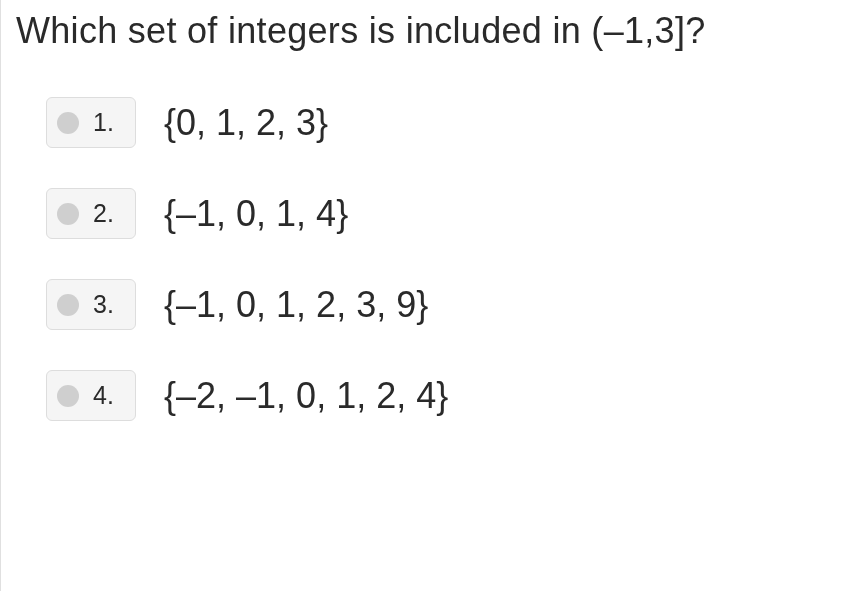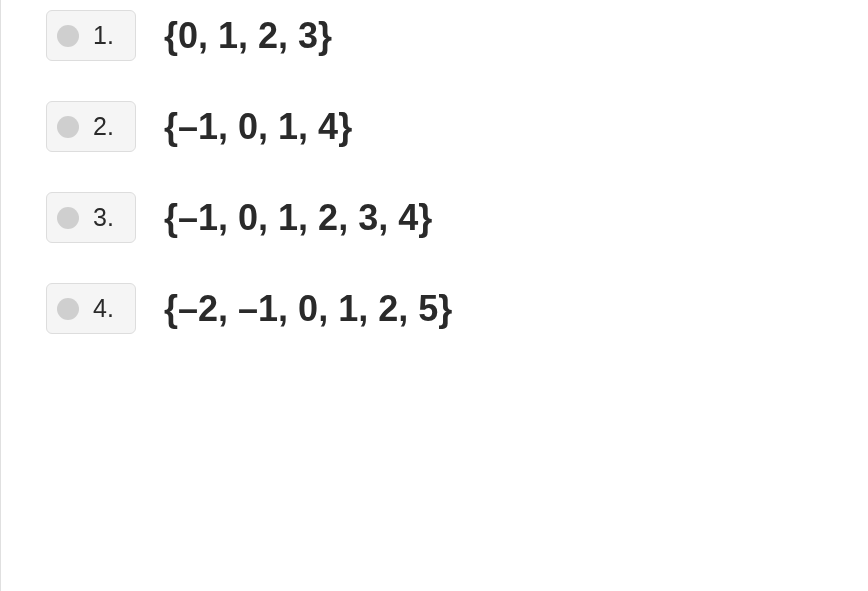--- a/index.html
+++ b/index.html
@@ -52,27 +52,28 @@
       margin-right: 14px;
       flex-shrink: 0;
     }
     .option-number {
       font-size: 25px;
       color: #2a2a2a;
     }
     .option-text {
       font-size: 36px;
       color: #2a2a2a;
-      font-weight: 700;
+      font-weight: 400;
     }
   </style>
 </head>
 <body>
 
 <div class="container">
+  <div class="question">Which set of integers is included in (–1,3]?</div>
   <div class="options">
 
     <div class="option-row">
       <div class="option-button">
         <div class="radio-circle"></div>
         <span class="option-number">1.</span>
       </div>
       <div class="option-text">{0, 1, 2, 3}</div>
     </div>
 
@@ -82,25 +83,25 @@
         <span class="option-number">2.</span>
       </div>
       <div class="option-text">{–1, 0, 1, 4}</div>
     </div>
 
     <div class="option-row">
       <div class="option-button">
         <div class="radio-circle"></div>
         <span class="option-number">3.</span>
       </div>
-      <div class="option-text">{–1, 0, 1, 2, 3, 4}</div>
+      <div class="option-text">{–1, 0, 1, 2, 3, 9}</div>
     </div>
 
     <div class="option-row">
       <div class="option-button">
         <div class="radio-circle"></div>
         <span class="option-number">4.</span>
       </div>
-      <div class="option-text">{–2, –1, 0, 1, 2, 5}</div>
+      <div class="option-text">{–2, –1, 0, 1, 2, 4}</div>
     </div>
 
   </div>
 </div>
 
 </body></html>

